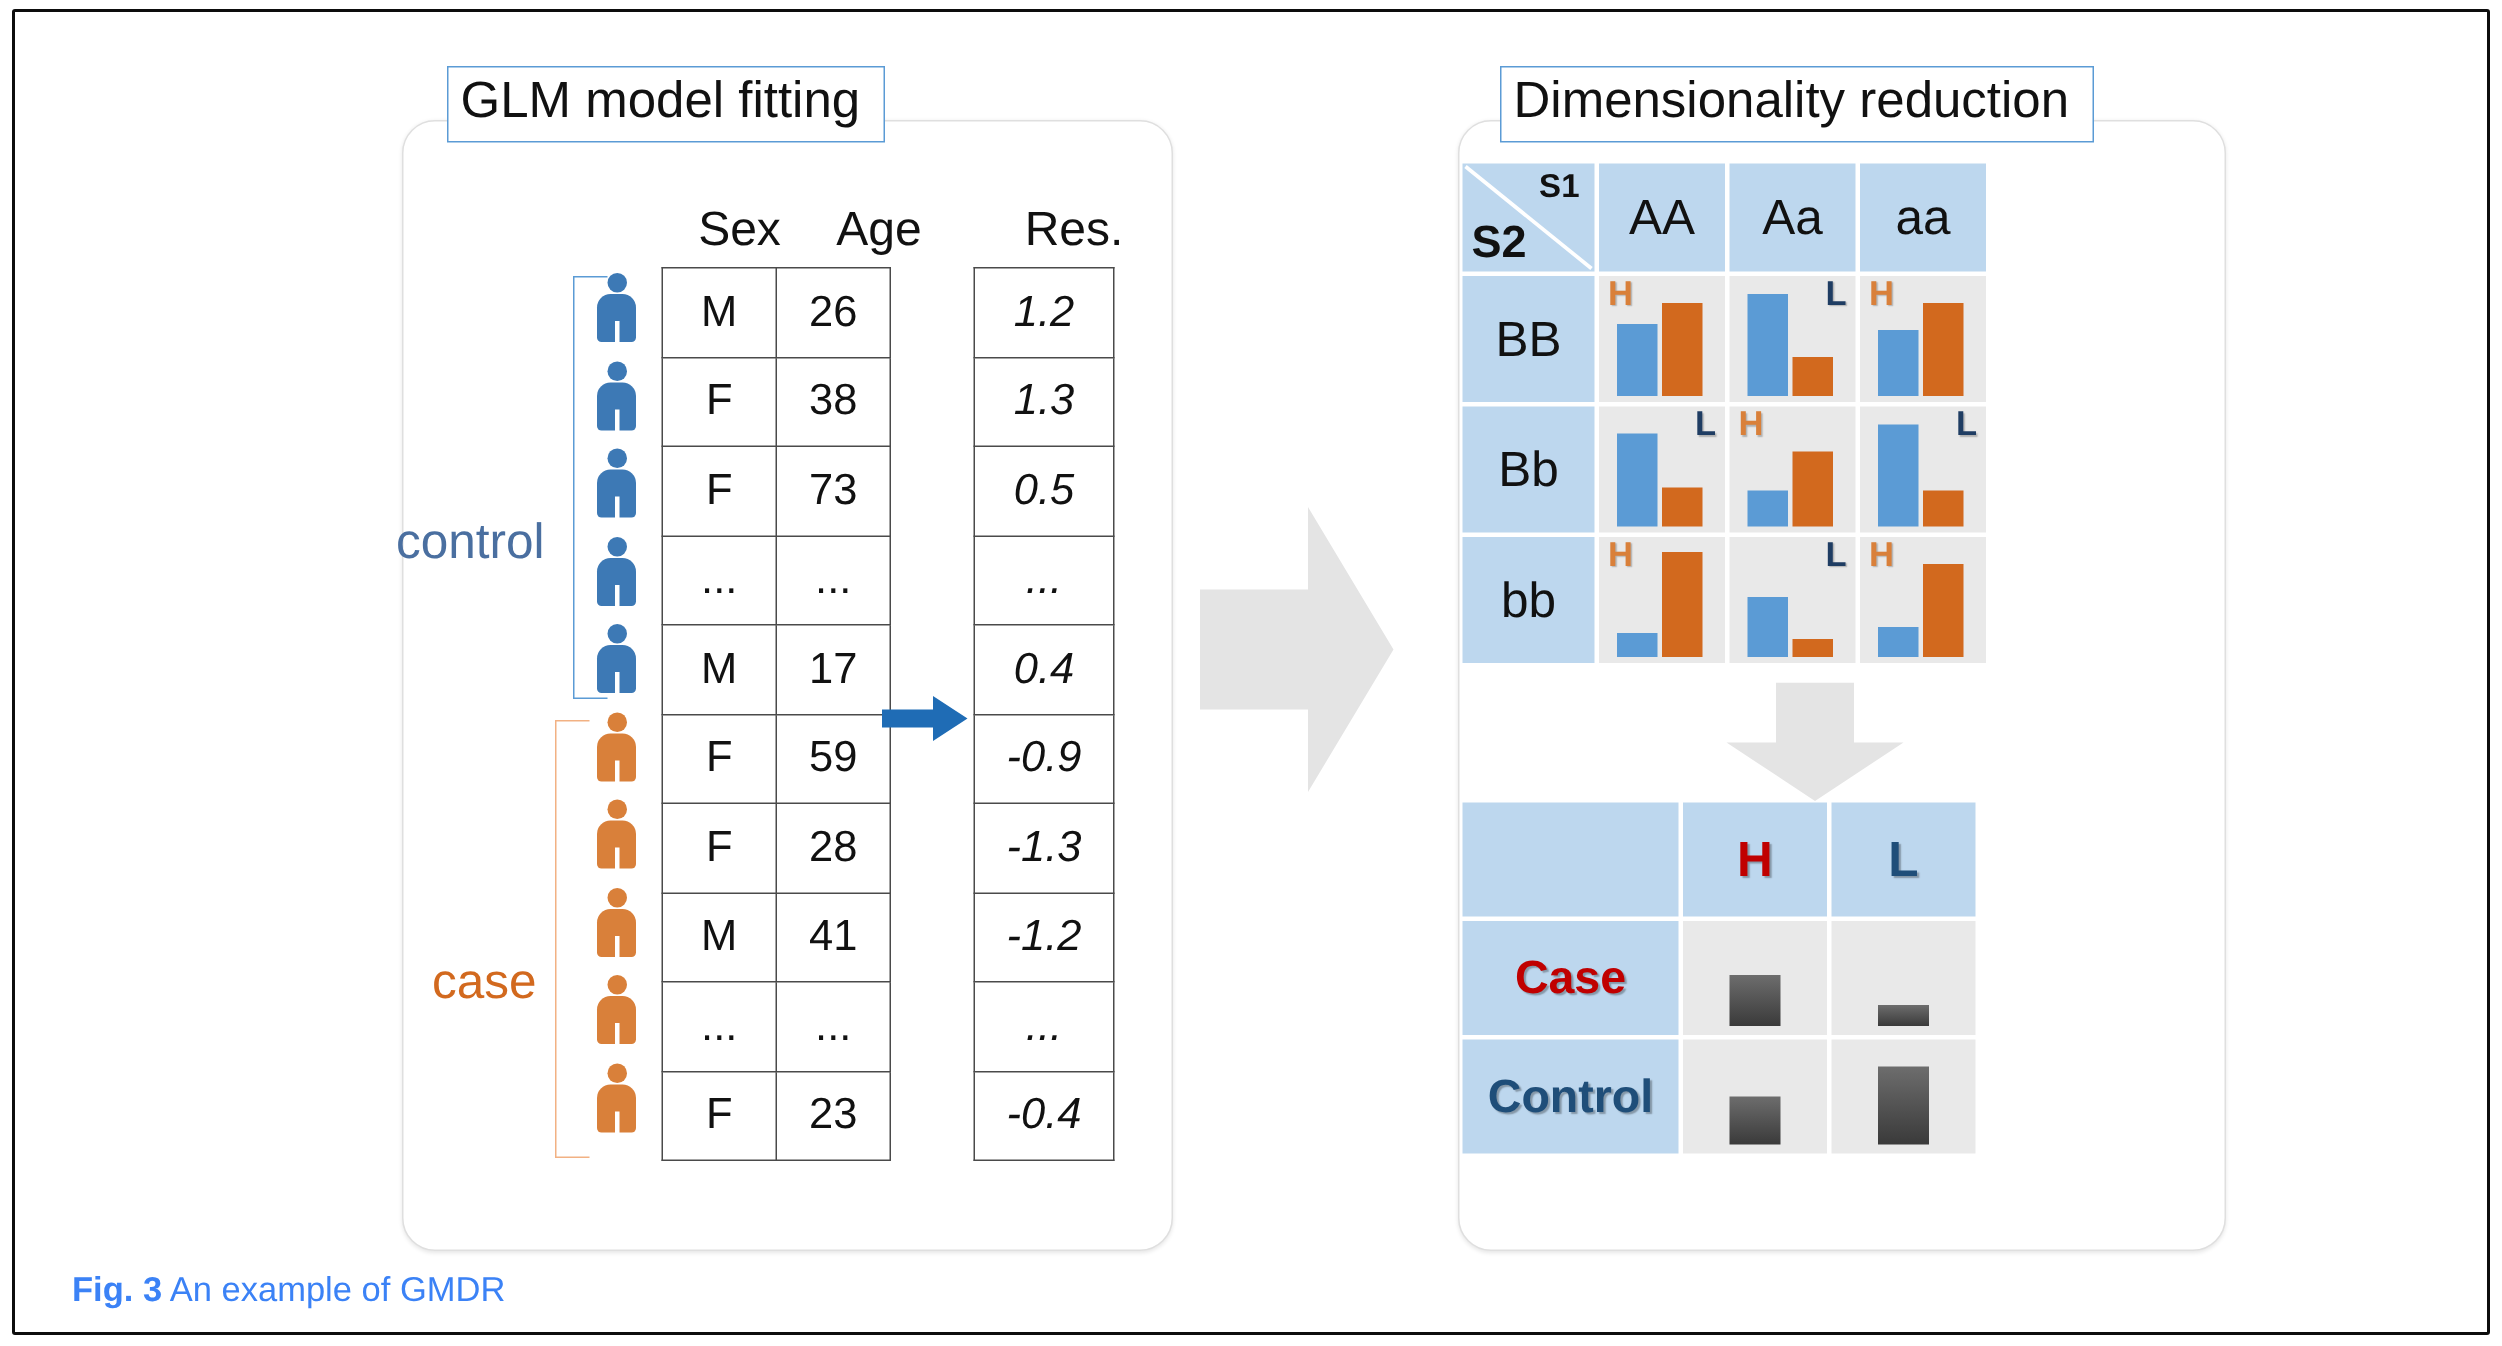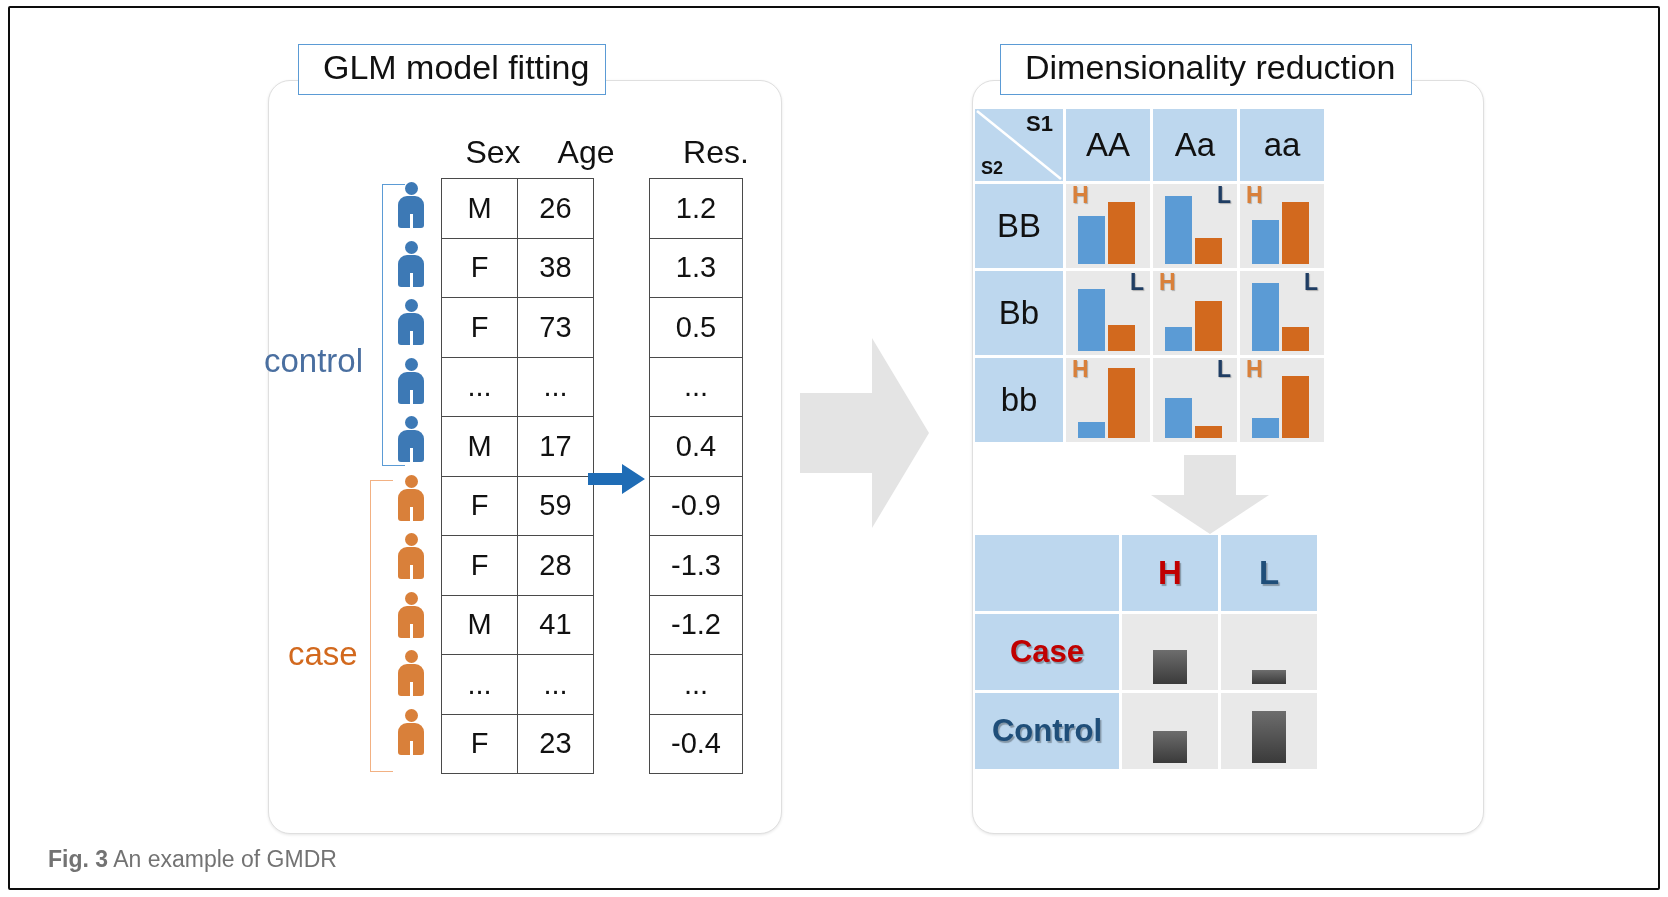--- a/index.html
+++ b/index.html
@@ -16,21 +16,21 @@
   }
   
   .panel{
     position:absolute;border:1.5px solid #dfdfdf;border-radius:22px;background:#fff;
     box-shadow:0 1px 3px rgba(0,0,0,.10);
   }
   #panel-left{left:258px;top:72px;width:512px;height:752px;}
   #panel-right{left:962px;top:72px;width:510px;height:752px;}
   .panel-title{
     position:absolute;background:#fff;border:1.6px solid #5b9bd5;
-    padding:4px 16px 8px 24px;font-size:34px;line-height:1.08;
+    padding:4px 16px 8px 8px;font-size:34px;line-height:1.08;
     color:#111;white-space:nowrap;z-index:6;
   }
   #title-left{left:288px;top:36px;}
   #title-right{left:990px;top:36px;}
 
   
   #left-stage{position:absolute;left:258px;top:72px;width:512px;height:752px;}
 
   .col-head{
     position:absolute;font-size:32px;color:#111;text-align:center;
@@ -41,21 +41,21 @@
 
   
   .dtable{position:absolute;border-collapse:collapse;}
   .dtable td{
     border:1.3px solid #4a4a4a;text-align:center;font-size:29px;color:#111;
     height:58.5px;padding:0;
   }
   #tbl-main{left:173px;top:98px;}
   #tbl-main td{width:75px;}
   #tbl-res{left:381px;top:98px;}
-  #tbl-res td{width:92px;}
+  #tbl-res td{width:92px;font-style:italic;}
 
   
   .grp-label{position:absolute;font-size:33px;white-space:nowrap;}
   #label-control{left:-4px;top:262px;color:#4a6fa0;}
   #label-case{left:20px;top:555px;color:#d2691e;}
 
   
   .bracket{position:absolute;border-style:solid;border-right:none;}
   #bracket-control{left:114px;top:104px;width:22px;height:280px;
     border-width:1.6px;border-color:#5b9bd5;}
@@ -93,21 +93,21 @@
   .hdr-cell{
     background:#bdd7ee;text-align:center;font-size:33px;color:#111;
   }
   .row-hdr{
     background:#bdd7ee;text-align:center;font-size:33px;color:#111;width:88px;height:84px;
   }
   .corner{
     background:#bdd7ee;position:relative;width:88px;height:72px;
   }
   .corner .s1{position:absolute;right:10px;top:2px;font-size:22px;font-weight:bold;}
-  .corner .s2{position:absolute;left:6px;bottom:2px;font-size:18px;font-weight:bold;}
+  .corner .s2{position:absolute;left:6px;bottom:2px;font-size:30px;font-weight:bold;}
   .corner .diag{
     position:absolute;left:0;top:0;width:100%;height:100%;
   }
   .cell{
     background:#e9e9e9;position:relative;width:84px;height:84px;overflow:visible;
   }
   .cell .tag{
     position:absolute;top:-2px;font-size:23px;font-weight:bold;
     text-shadow:1px 1px 1px rgba(0,0,0,.25);
   }
@@ -142,21 +142,21 @@
   .ct-bar{
     position:absolute;left:50%;transform:translateX(-50%);bottom:6px;width:34px;
     background:linear-gradient(180deg,#6d6d6d 0%,#3a3a3a 100%);
   }
   #caption-contingency{
     position:absolute;left:-4px;top:672px;font-size:30px;color:#111;white-space:nowrap;
   }
 
   
   #fig-caption{
-    position:absolute;left:38px;top:838px;font-size:23px;color:#737373;
+    position:absolute;left:38px;top:838px;font-size:23px;color:#3b82f6;
   }
   #fig-caption b{font-weight:bold;}
 
   
   #watermark{
     position:absolute;left:1178px;top:760px;font-size:40px;
     color:#d9d9d9;white-space:nowrap;letter-spacing:1px;
   }
 </style>
 </head>

